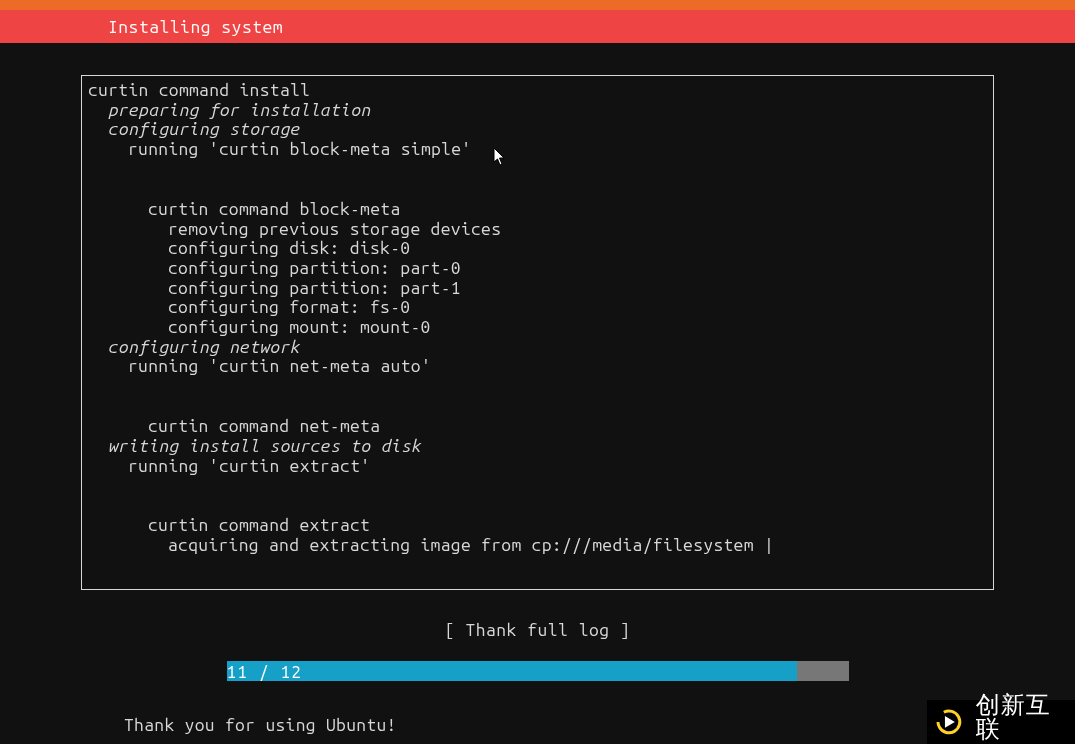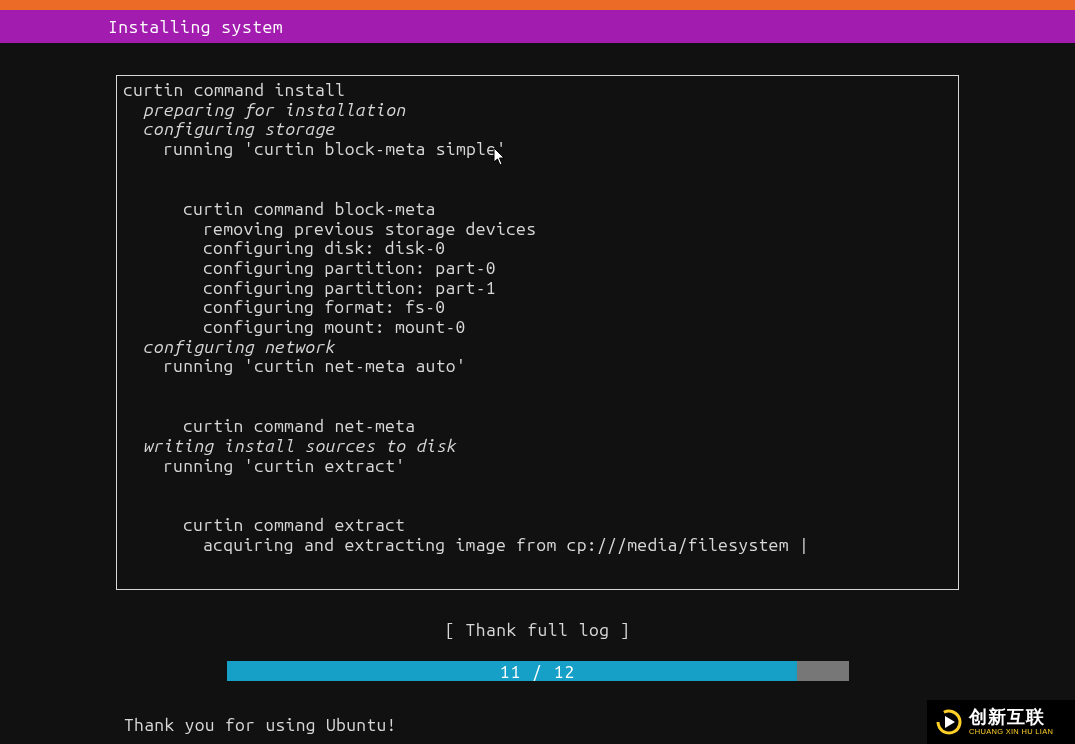--- a/index.html
+++ b/index.html
@@ -12,32 +12,32 @@
       color: #d8d8d8;
       overflow: hidden;
       position: relative;
     }
     .top-sliver {
       height: 10px;
       background: #ec6b26;
       width: 100%;
     }
     .header {
-      background: #a21caf;
+      background: #ef4444;
       color: #ffffff;
       padding: 7px 0 7px 108px;
       font-weight: normal;
       letter-spacing: 0.5px;
     }
     .content-area {
       padding: 32px 0 0 0;
     }
     .log-box {
       margin: 0 auto;
-      width: 843px;
+      width: 913px;
       min-height: 515px;
       border: 1px solid #d8d8d8;
       padding: 4px 6px;
       white-space: pre;
       line-height: 19.7px;
       letter-spacing: 0.3px;
     }
     .log-line { display: block; }
     .ind0 { padding-left: 0; }
     .ind1 { padding-left: 20px; font-style: italic; }
@@ -62,21 +62,20 @@
     }
     .progress-fill {
       background: #16a0c8;
       height: 100%;
     }
     .progress-label {
       position: absolute;
       left: 0; right: 0; top: 0; bottom: 0;
       display: flex;
       align-items: center;
-      justify-content: center;
       color: #ffffff;
       letter-spacing: 1px;
     }
     .footer-text {
       position: absolute;
       bottom: 10px;
       left: 124px;
       color: #d8d8d8;
       letter-spacing: 0.3px;
     }
@@ -100,23 +99,24 @@
       justify-content: center;
     }
     .watermark-text {
       display: flex;
       flex-direction: column;
       line-height: 1;
     }
     .watermark-cn {
       color: #ffffff;
       font-family: sans-serif;
-      font-size: 18px;
-      font-weight: bold;
+      font-size: 24px;
+      font-weight: normal;
       letter-spacing: 1px;
+      margin-left: 7px;
     }
     .watermark-en {
       color: #ffd028;
       font-family: sans-serif;
       font-size: 7.5px;
       letter-spacing: 0.3px;
       margin-top: 2px;
     }
     .cursor {
       position: absolute;

